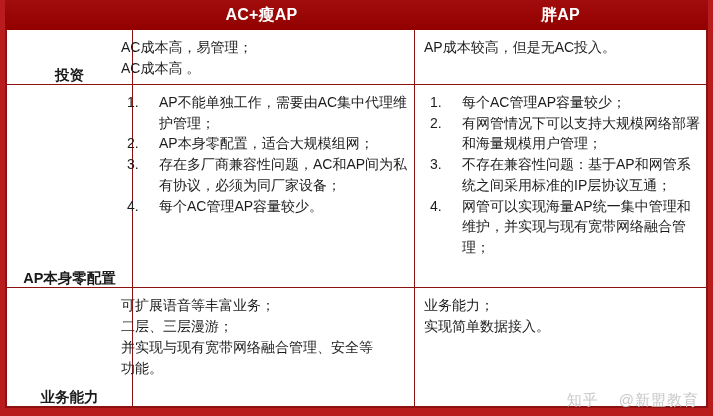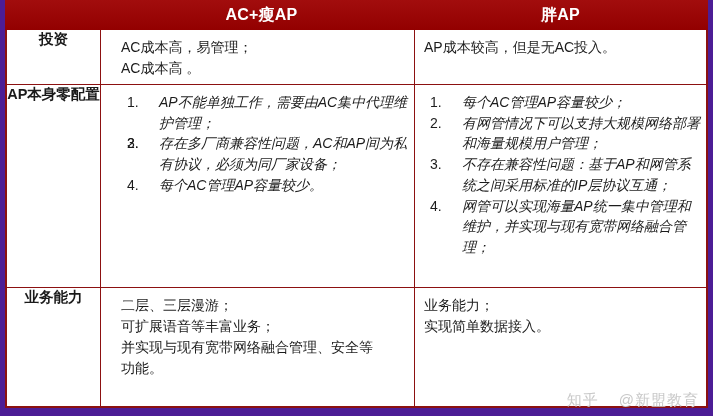--- a/index.html
+++ b/index.html
@@ -12,21 +12,21 @@
     height: 416px;
     overflow: hidden;
     font-family: "Liberation Sans", "DejaVu Sans", sans-serif;
     position: relative;
   }
 
   .page {
     position: relative;
     width: 713px;
     height: 416px;
-    background: #4c1d95;
+    background: #b91c1c;
   }
 
   
   .header-band {
     position: absolute;
     left: 5px;
     top: 0px;
     width: 703px;
     height: 30px;
     background: #9e0b0b;
@@ -73,24 +73,24 @@
 
   .cell {
     position: absolute;
     top: 0;
     bottom: 0;
     box-sizing: border-box;
     overflow: hidden;
   }
   .cell.c1 {
     left: 0px;
-    width: 94px;
+    width: 126px;
     border-right: 1.5px solid #8c1111;
     display: flex;
-    align-items: flex-start;
+    align-items: flex-end;
     justify-content: center;
   }
   .cell.c2 {
     left: 105px;
     width: 303px;
     border-right: 1.5px solid #8c1111;
     padding: 7px 6px 4px 9px;
   }
   .cell.c3 {
     left: 408px;
@@ -127,21 +127,21 @@
     line-height: 1.48;
     margin-bottom: 0px;
   }
   ol.numlist > li > .num {
     position: absolute;
     left: 6px;
     top: 0;
     width: 26px;
     text-align: left;
   }
-  ol.numlist > li > .txt { display: block; font-style: italic; }
+  ol.numlist > li > .txt { display: block; }
 
   
   .watermark {
     position: absolute;
     right: 14px;
     bottom: 6px;
     font-size: 15px;
     color: #c9c9c9;
     letter-spacing: 1px;
     white-space: nowrap;
@@ -184,20 +184,21 @@
         <span class="rowlabel">AP本身零配置</span>
       </div>
       <div class="cell c2">
         <ol class="numlist">
           <li>
             <span class="num">1.</span>
             <span class="txt">AP不能单独工作，需要由AC集中代理维护管理；</span>
           </li>
           <li>
             <span class="num">2.</span>
+            <span class="txt">AP本身零配置，适合大规模组网；</span>
           </li>
           <li>
             <span class="num">3.</span>
             <span class="txt">存在多厂商兼容性问题，AC和AP间为私有协议，必须为同厂家设备；</span>
           </li>
           <li>
             <span class="num">4.</span>
             <span class="txt">每个AC管理AP容量较少。</span>
           </li>
         </ol>
@@ -223,22 +224,22 @@
         </ol>
       </div>
     </div>
 
     <div class="row r3">
       <div class="cell c1">
         <span class="rowlabel">业务能力</span>
       </div>
       <div class="cell c2">
         <div class="para">
+          <span class="ln">可扩展语音等丰富业务；</span>
           <span class="ln">二层、三层漫游；</span>
-          <span class="ln">可扩展语音等丰富业务；</span>
           <span class="ln">并实现与现有宽带网络融合管理、安全等</span>
           <span class="ln">功能。</span>
         </div>
       </div>
       <div class="cell c3">
         <div class="para">
           <span class="ln">业务能力；</span>
           <span class="ln">实现简单数据接入。</span>
         </div>
       </div>

